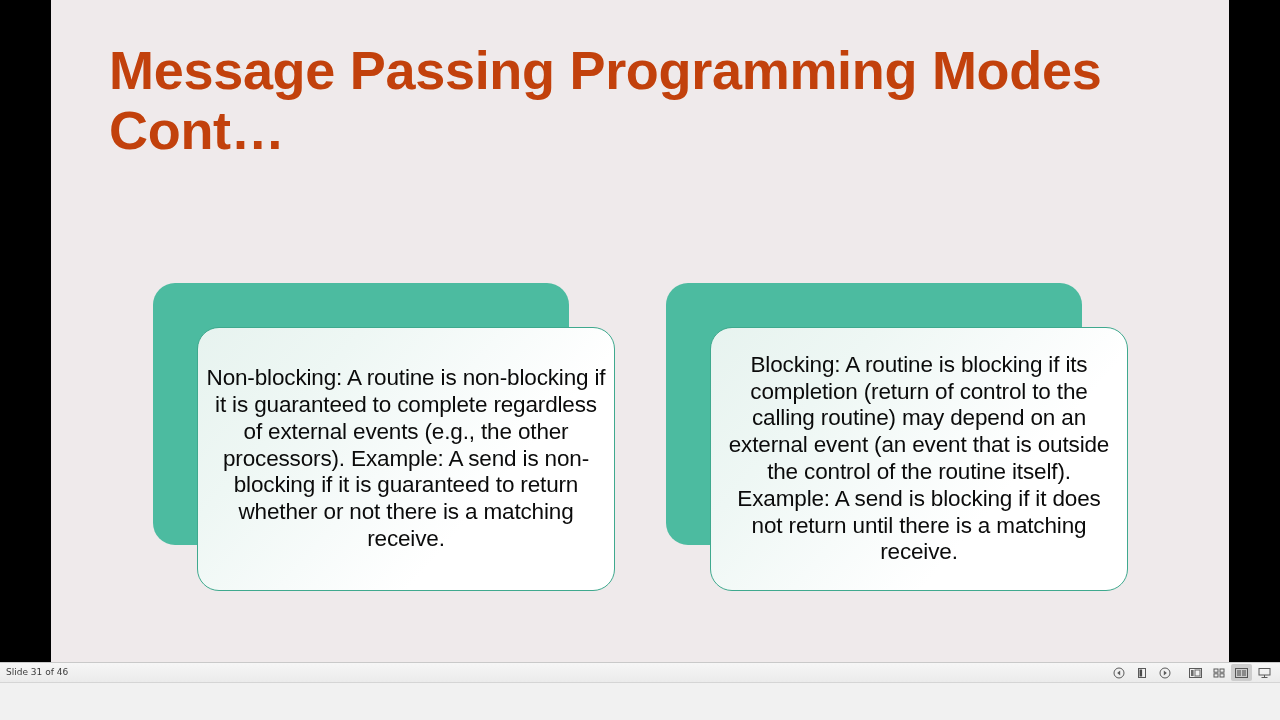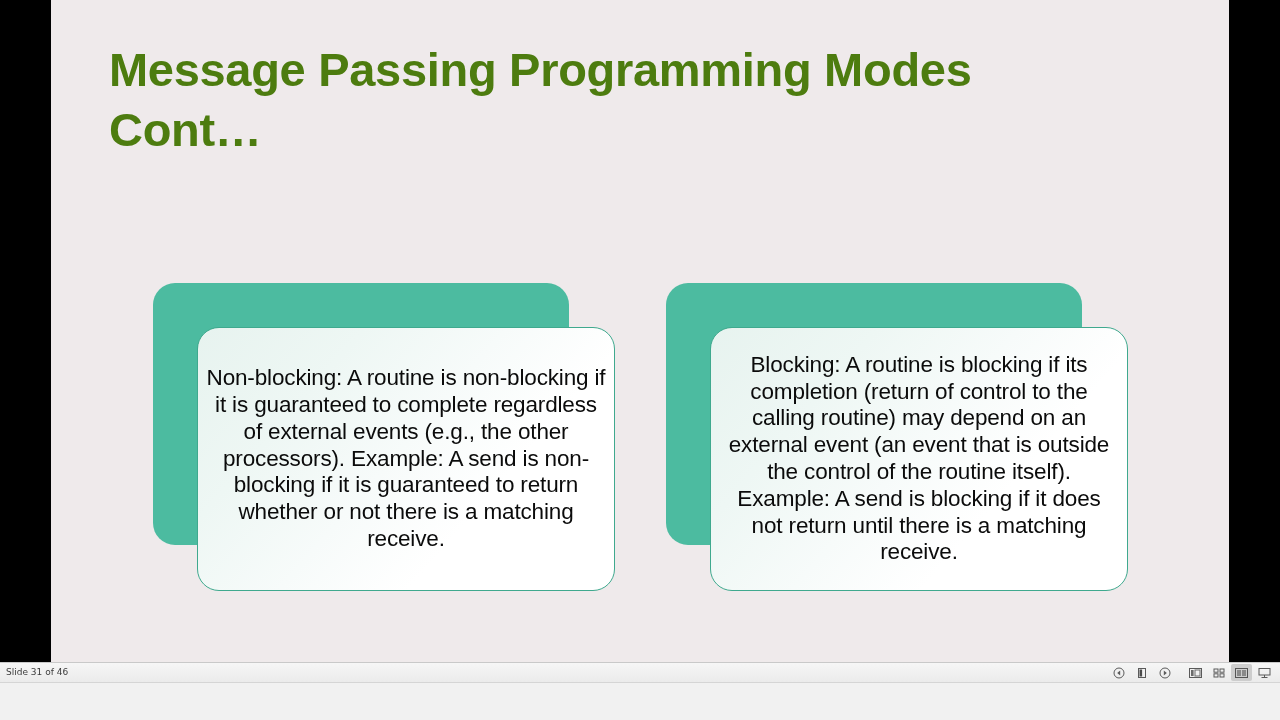--- a/index.html
+++ b/index.html
@@ -42,24 +42,24 @@
     height: 662px;
     background: #efeaeb;
     overflow: hidden;
   }
 
   .slide-title {
     position: absolute;
     left: 58px;
     top: 40px;
     width: 1000px;
-    color: #4d7c0f;
+    color: #c2410c;
     font-family: "Liberation Sans Narrow", "Liberation Sans", sans-serif;
     font-weight: 700;
-    font-size: 47px;
+    font-size: 54px;
     line-height: 60px;
     letter-spacing: -0.3px;
     white-space: pre-wrap;
   }
 
   
   .card-group {
     position: absolute;
     top: 283px;
     width: 480px;

